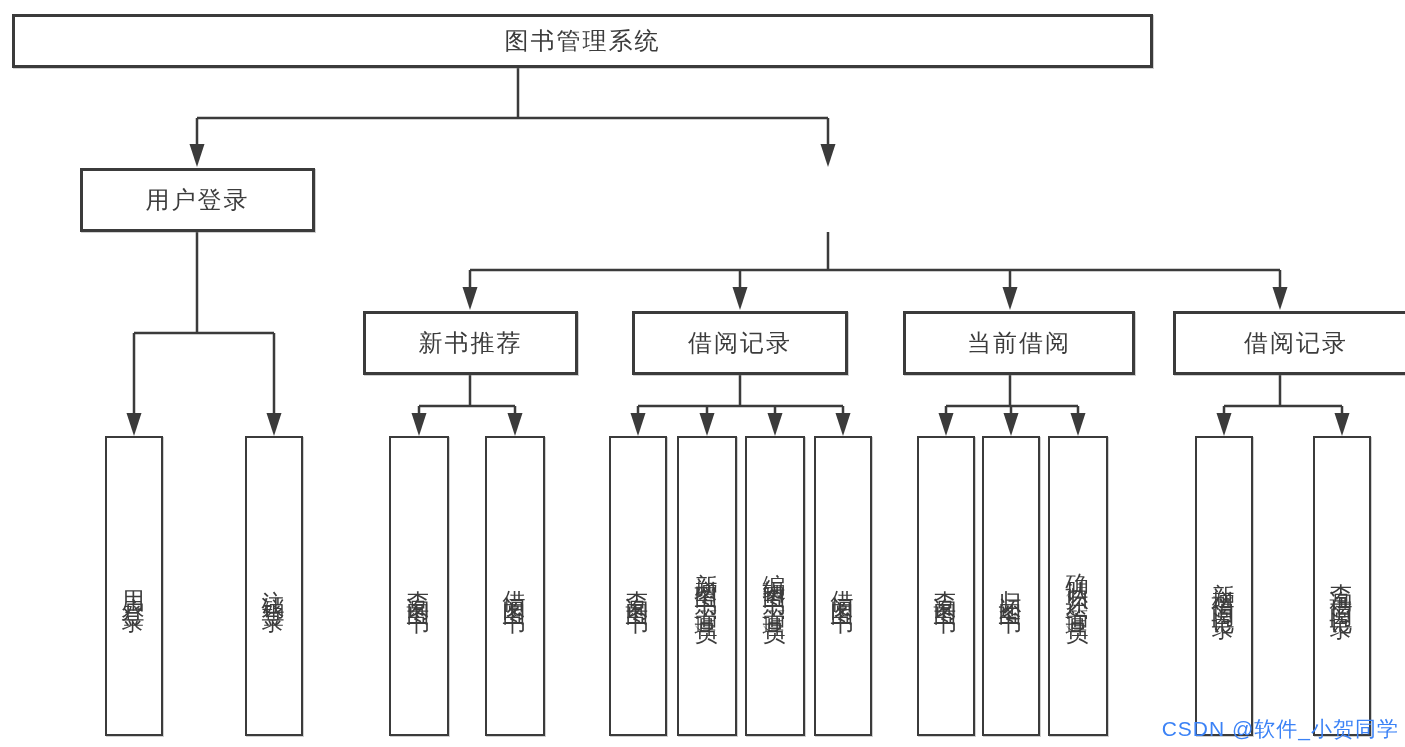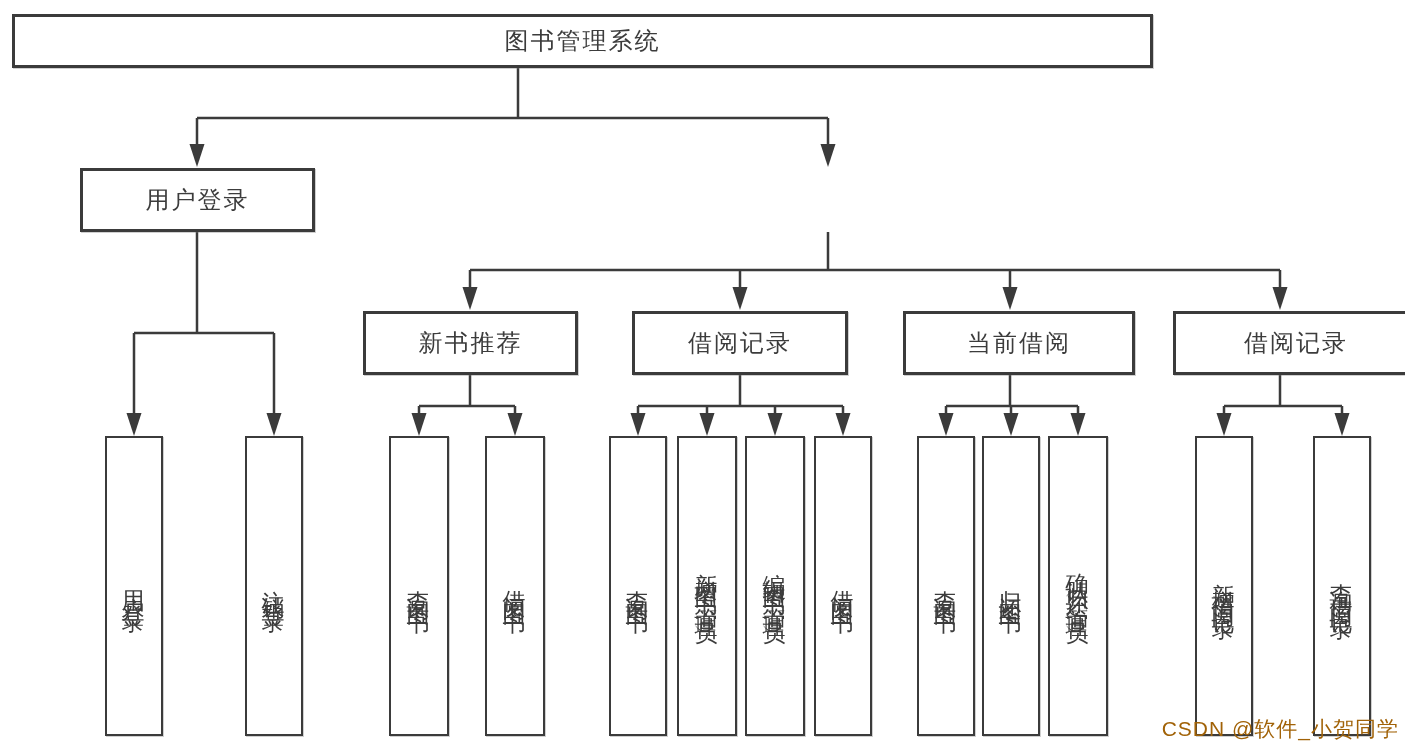--- a/index.html
+++ b/index.html
@@ -33,21 +33,21 @@
     text-orientation:mixed;
     letter-spacing:7px;
     border-width:2.5px;
   }
   .watermark{
     position:absolute;
     right:6px;
     bottom:4px;
     font-size:21px;
     letter-spacing:1px;
-    color:#a16207;
+    color:#3b82f6;
     white-space:nowrap;
     text-align:right;
   }
 </style>
 </head>
 <body>
 
 <div class="stage">
 
   <svg class="connectors" width="1405" height="747" viewBox="0 0 1405 747">

